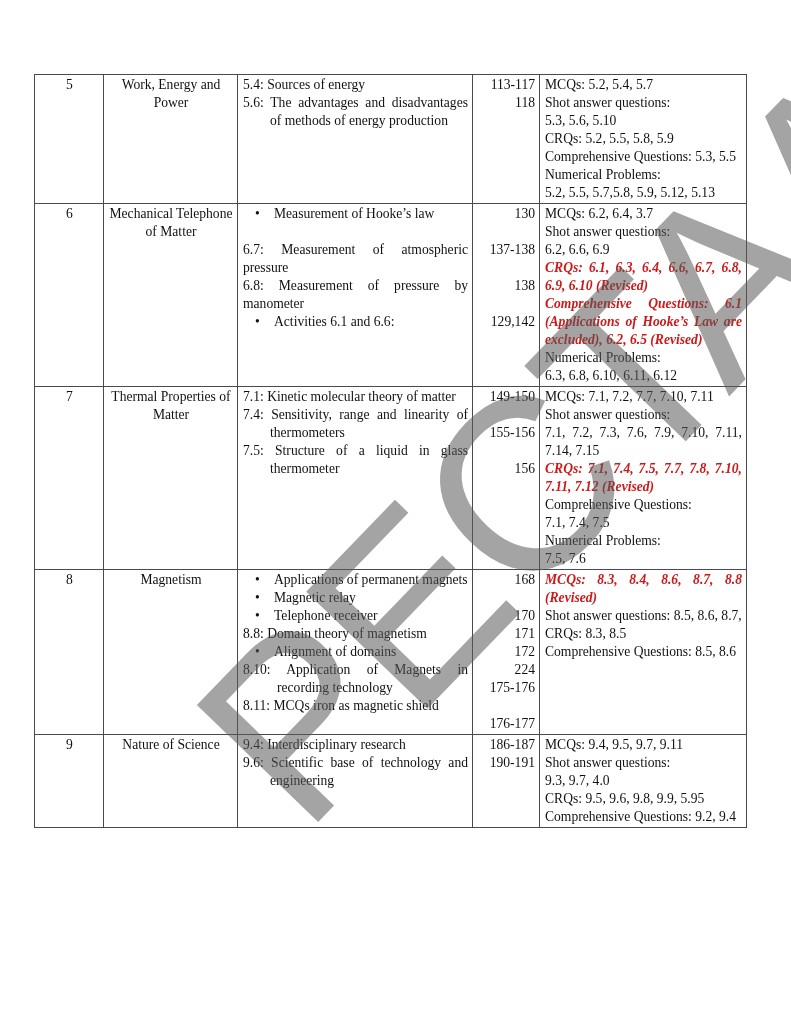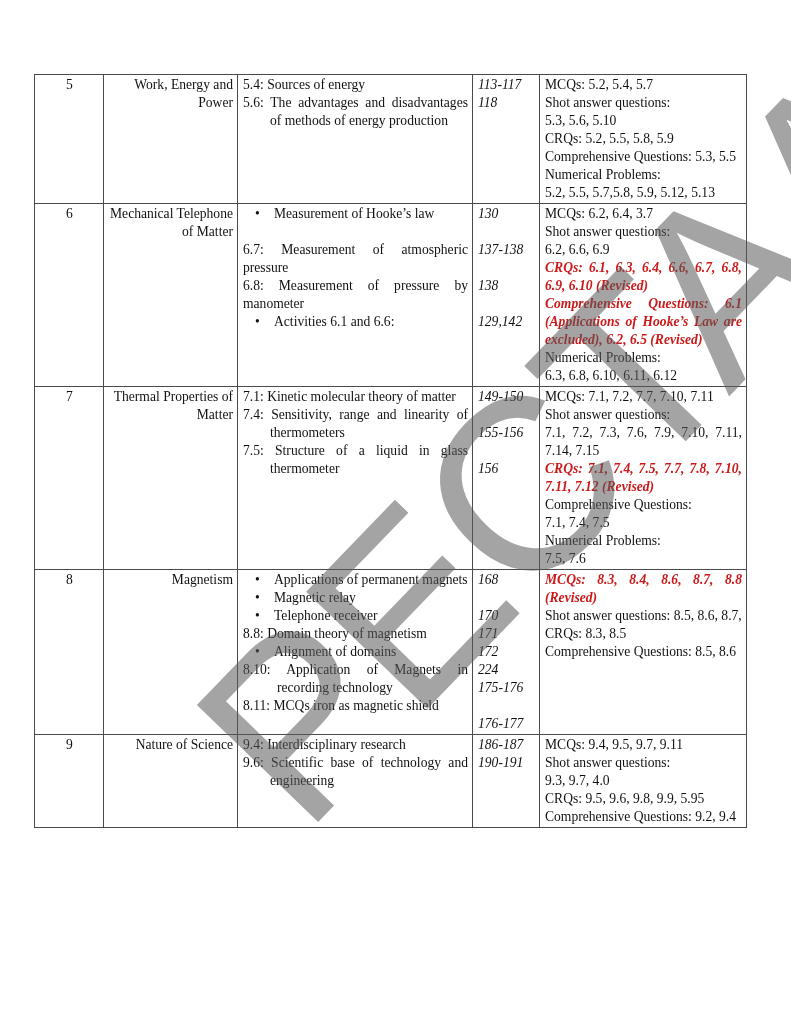--- a/index.html
+++ b/index.html
@@ -33,22 +33,22 @@
       vertical-align: top;
       padding: 1px 4px 1px 5px;
     }
     col.c-no { width: 69px; }
     col.c-unit { width: 134px; }
     col.c-topics { width: 235px; }
     col.c-pages { width: 67px; }
     col.c-ex { width: 207px; }
 
     td.no { text-align: center; }
-    td.unit { text-align: right; padding-left: 6px; padding-right: 6px; }
-    td.pages { text-align: left; padding-left: 2px; padding-right: 2px; font-style: italic; }
+    td.unit { text-align: center; padding-left: 6px; padding-right: 6px; }
+    td.pages { text-align: right; padding-left: 2px; padding-right: 2px; }
     td.topics, td.ex { text-align: justify; }
 
     .line { display: block; }
     .hang { padding-left: 27px; text-indent: -27px; }
     .hang4 { padding-left: 34px; text-indent: -34px; }
     .bullet {
       display: block;
       position: relative;
       padding-left: 31px;
     }

